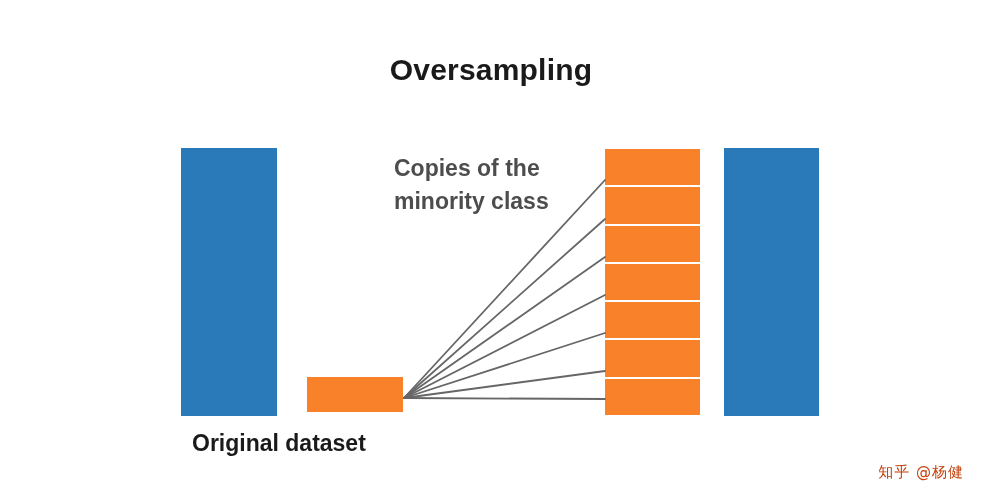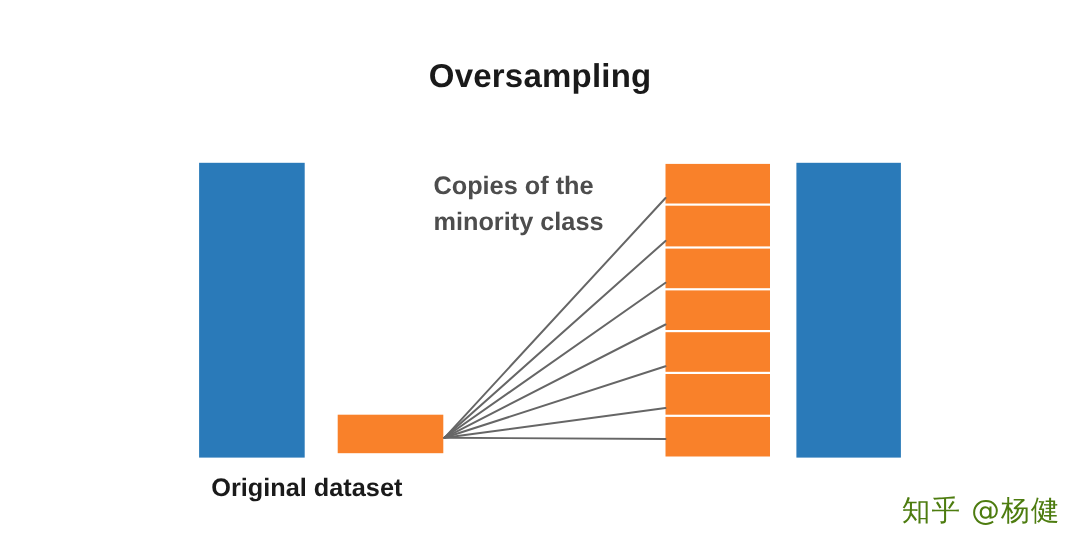--- a/index.html
+++ b/index.html
@@ -99,22 +99,22 @@
     font-weight: bold;
     color: #4d4d4d;
     line-height: 33px;
     white-space: pre-line;
   }
   
   #watermark {
     position: absolute;
     right: 18px;
     bottom: 22px;
-    font-size: 26px;
-    color: #4d7c0f;
+    font-size: 15px;
+    color: #c2410c;
     font-family: "DejaVu Sans", sans-serif;
     white-space: nowrap;
     letter-spacing: 1px;
   }
 </style>
 </head>
 <body>
 
 <div id="canvas">
 

